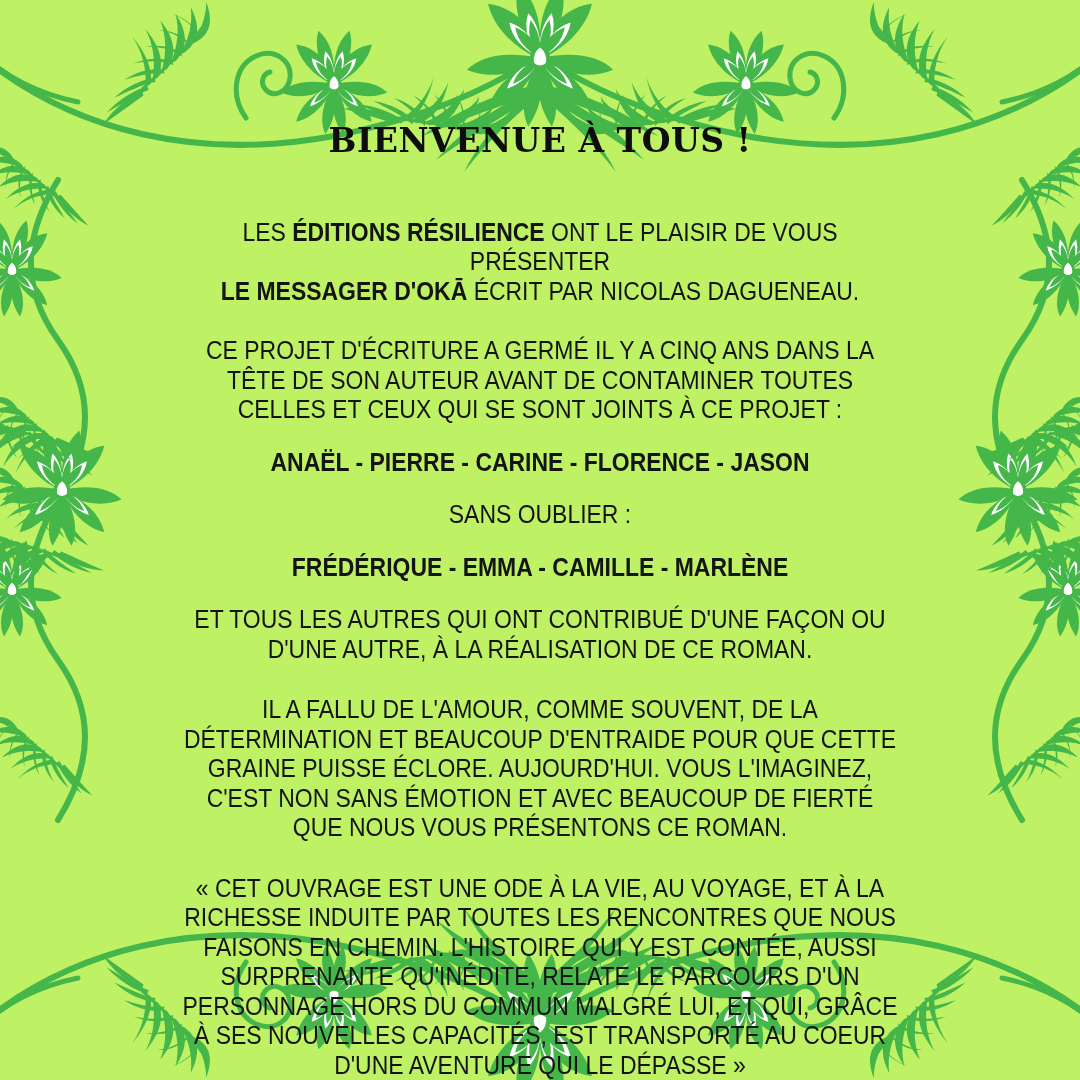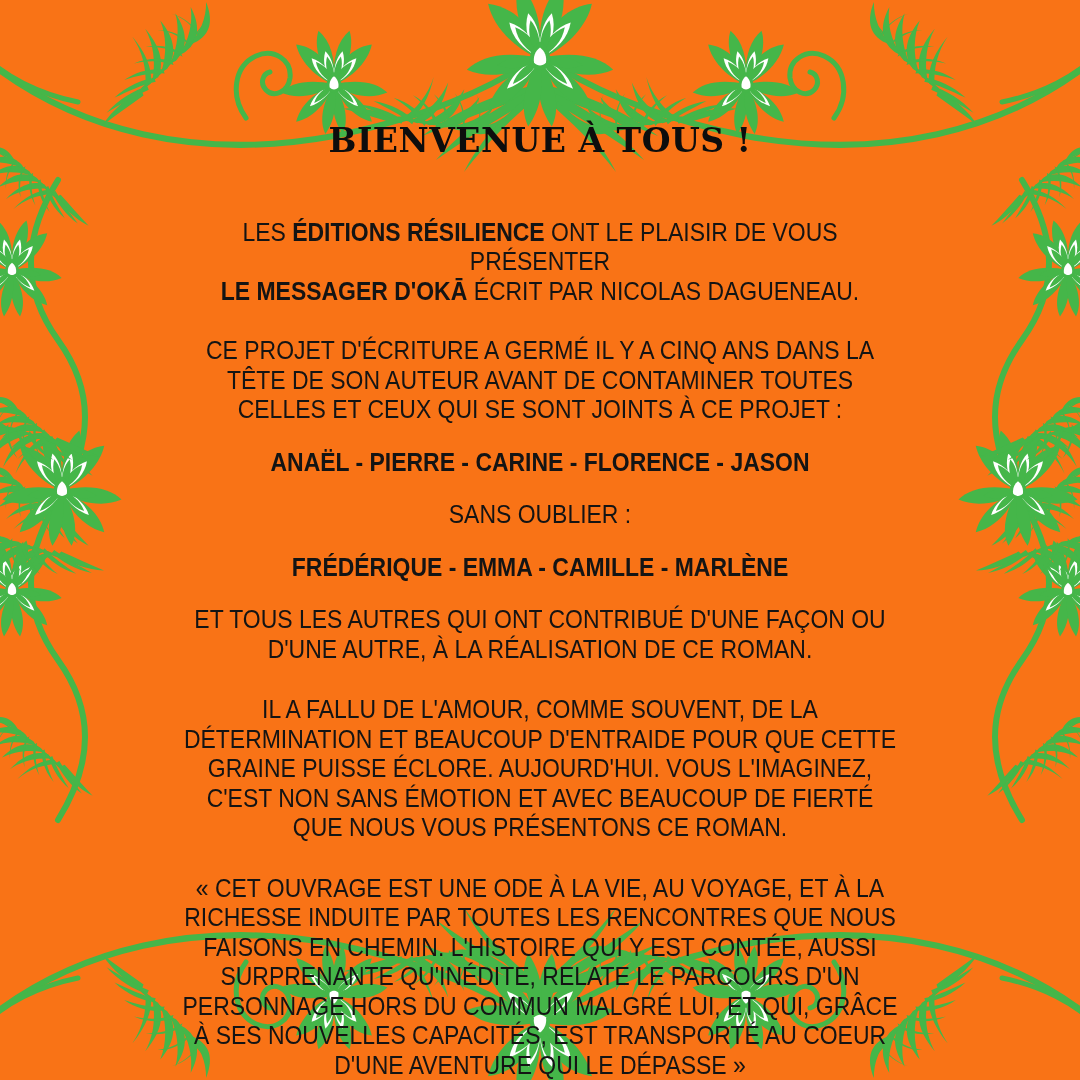--- a/index.html
+++ b/index.html
@@ -5,21 +5,21 @@
   html, body {
     margin: 0;
     padding: 0;
     background: #ffffff;
   }
 
   #page {
     position: relative;
     width: 1080px;
     height: 1080px;
-    background: #f97316;
+    background: #bef264;
     overflow: hidden;
     font-family: "Liberation Sans", sans-serif;
   }
 
   
   #border-frame {
     position: absolute;
     inset: 0;
     width: 1080px;
     height: 1080px;

